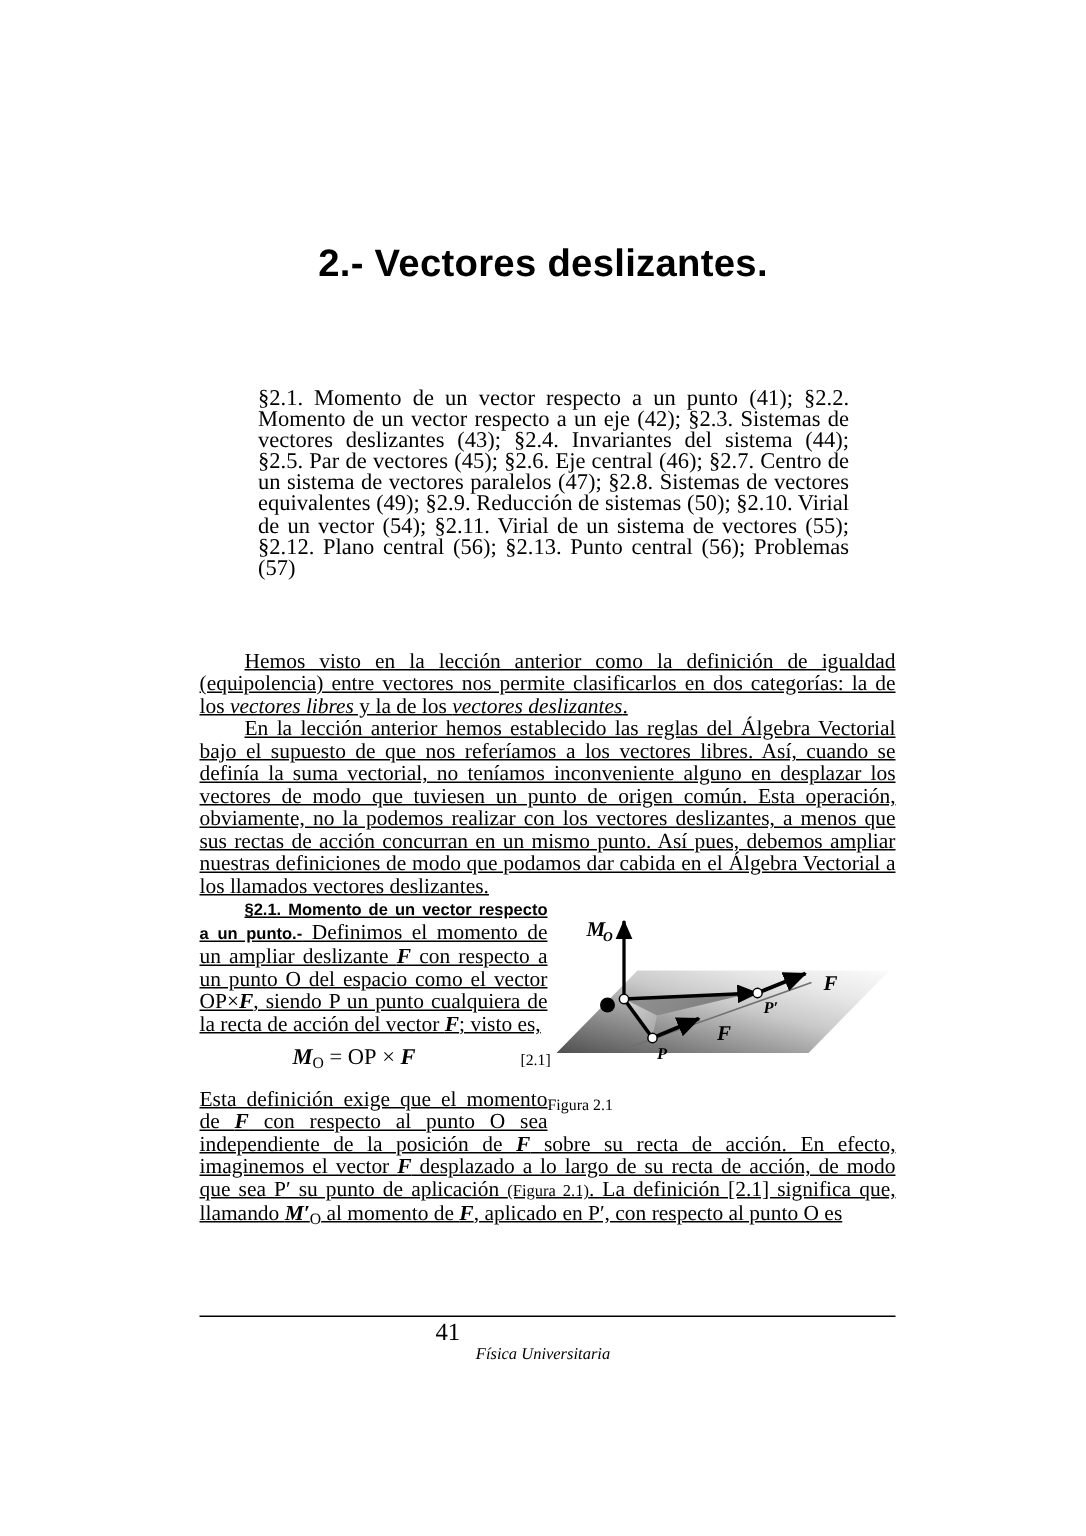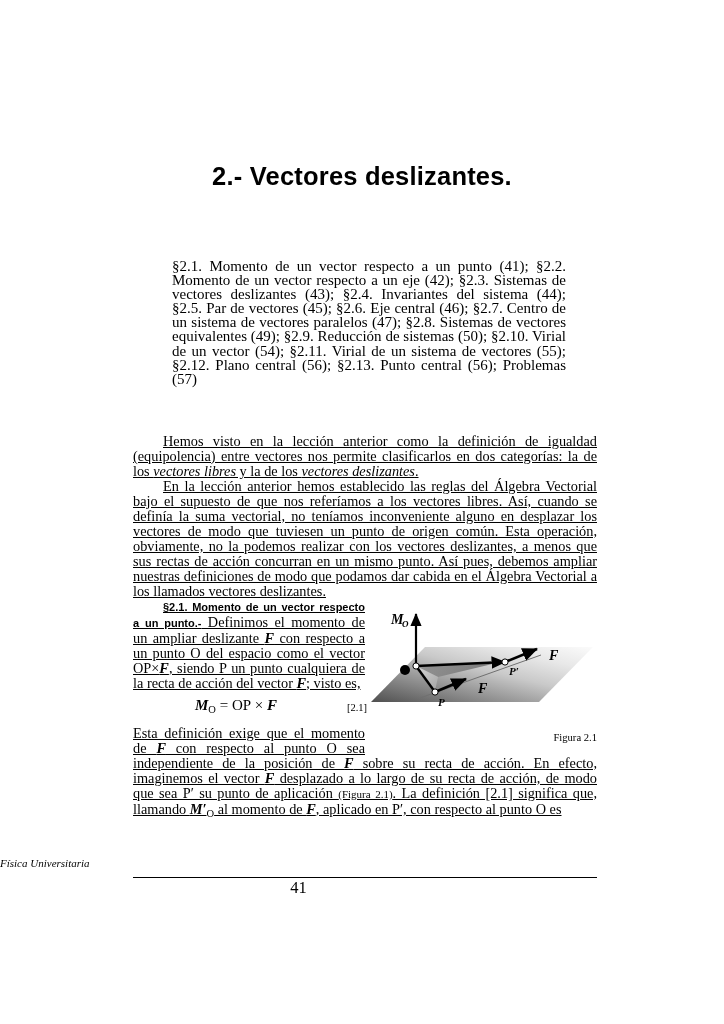--- a/index.html
+++ b/index.html
@@ -86,21 +86,21 @@
     width: 232px;
     margin: 2px 0 0 10px;
     shape-outside: border-box;
   }
   .figure-box {
     position: relative;
     width: 232px;
     height: 122px;
   }
   .fig-caption {
-    text-align: right;
+    text-align: left;
     font-size: 10.6px;
     margin-top: 7px;
     font-family: "Liberation Serif", serif;
   }
 
   
   .equation-line {
     position: relative;
     margin: 7px 0 8px 0;
     height: 20px;
@@ -131,23 +131,23 @@
     position: absolute;
     left: 133px;
     top: 877px;
     width: 464px;
     height: 1px;
     background: #000;
   }
   .footer-center {
     position: absolute;
     left: 0;
-    top: 857px;
-    width: 724px;
-    text-align: left;
+    top: 897px;
+    width: 724px;
+    text-align: center;
     font-size: 11px;
     font-style: italic;
   }
   .footer-page {
     position: absolute;
     left: 0;
     top: 878px;
     width: 597px;
     text-align: center;
     font-size: 16.5px;

